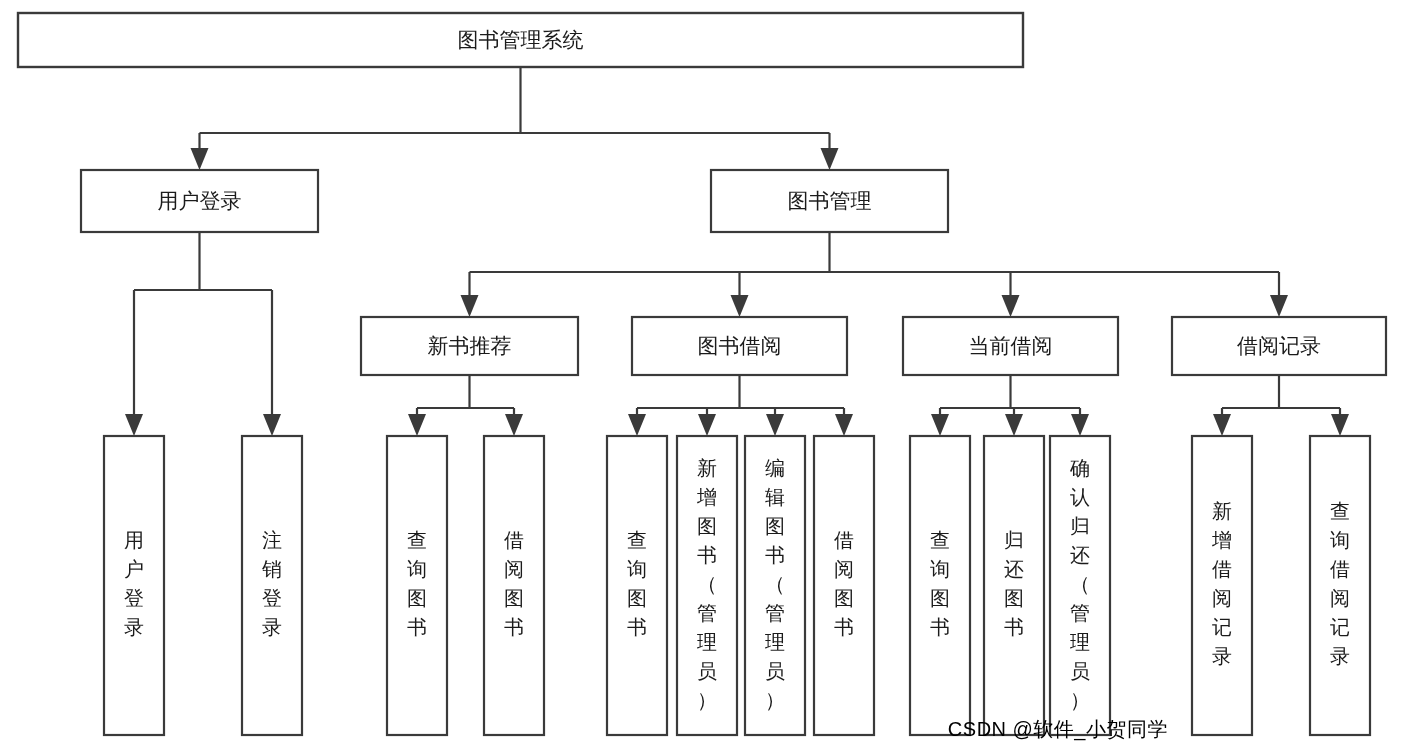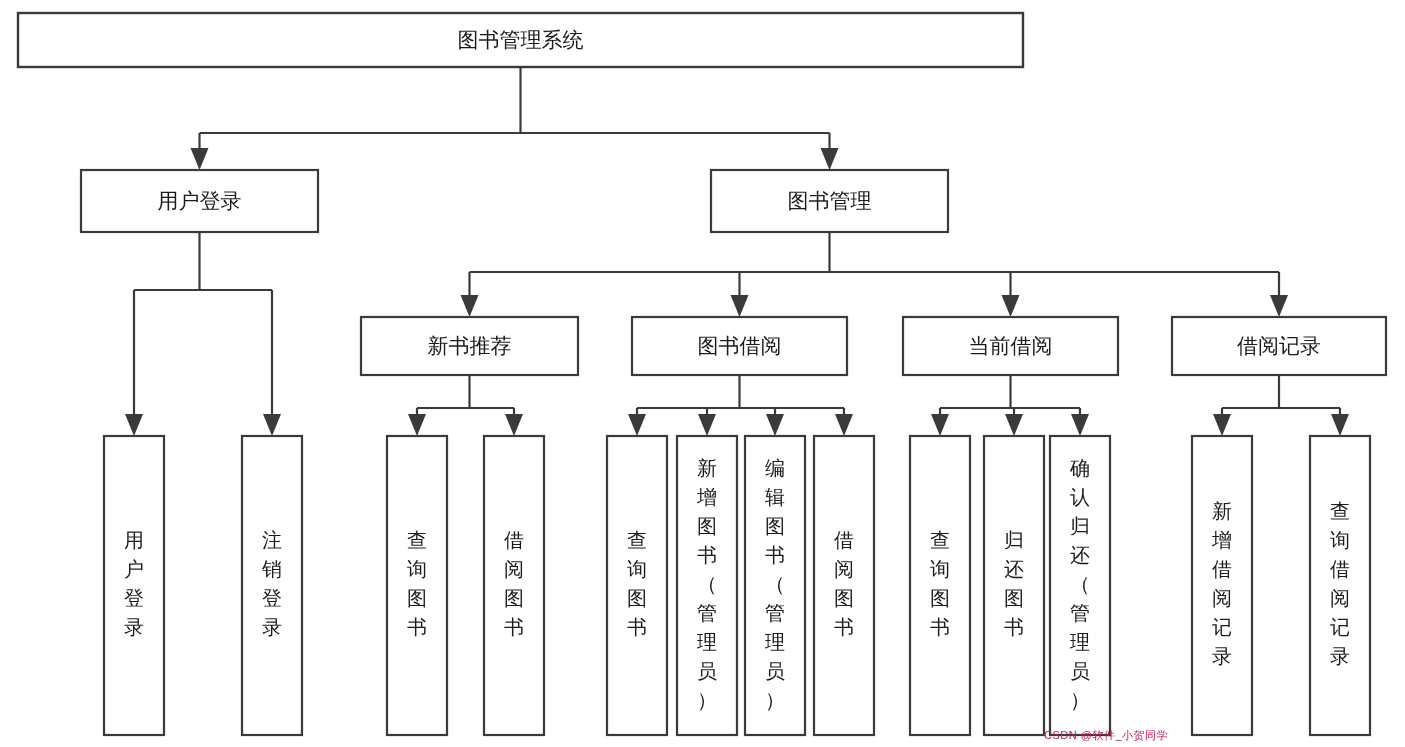--- a/index.html
+++ b/index.html
@@ -51,22 +51,22 @@
     dominant-baseline: middle;
   }
   .node-label.vertical-label {
     font-size: 20px;
   }
   .watermark-text {
     position: absolute;
     right: 8px;
     bottom: 4px;
     font-family: "Liberation Sans", "DejaVu Sans", sans-serif;
-    font-size: 11px;
-    color: #be185d;
+    font-size: 20px;
+    color: #000000;
     letter-spacing: 0.5px;
     white-space: nowrap;
     user-select: none;
   }
 </style>
 </head>
 <body>
 
 <div id="diagram-root">
   <svg class="diagram-canvas" id="diagram-svg" viewBox="0 0 1405 747" xmlns="http://www.w3.org/2000/svg">

